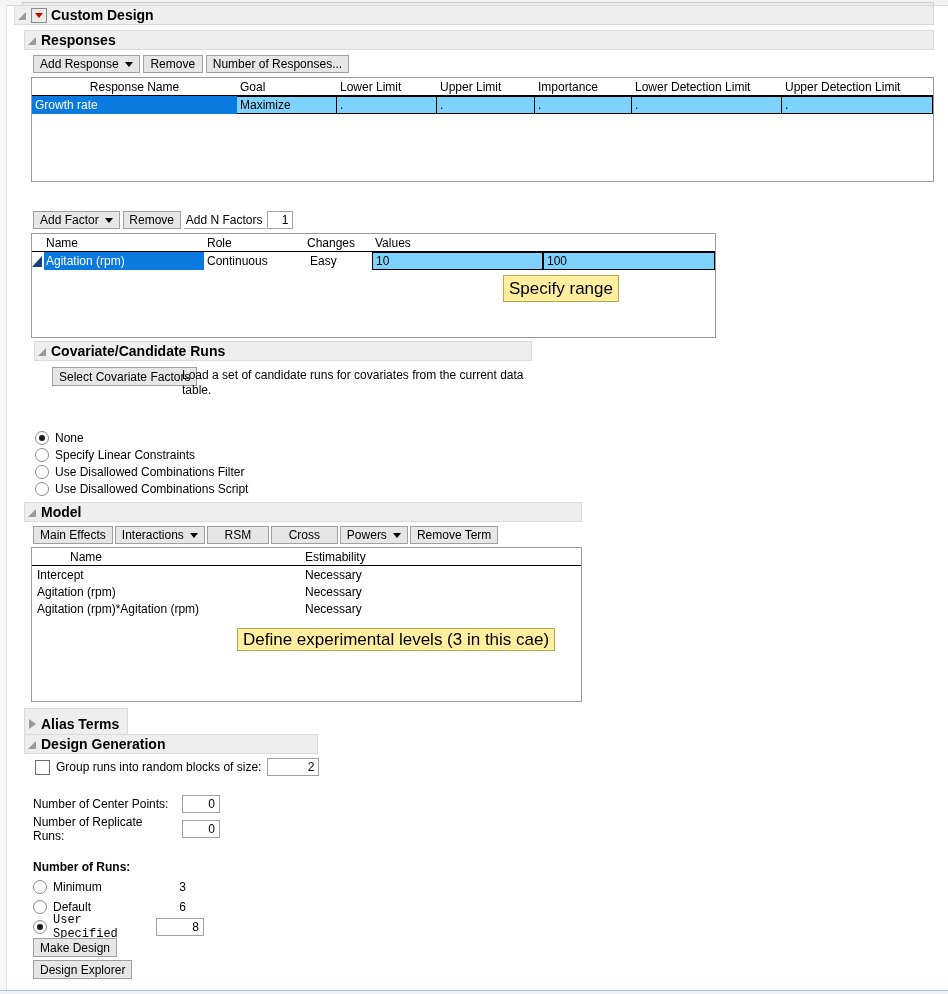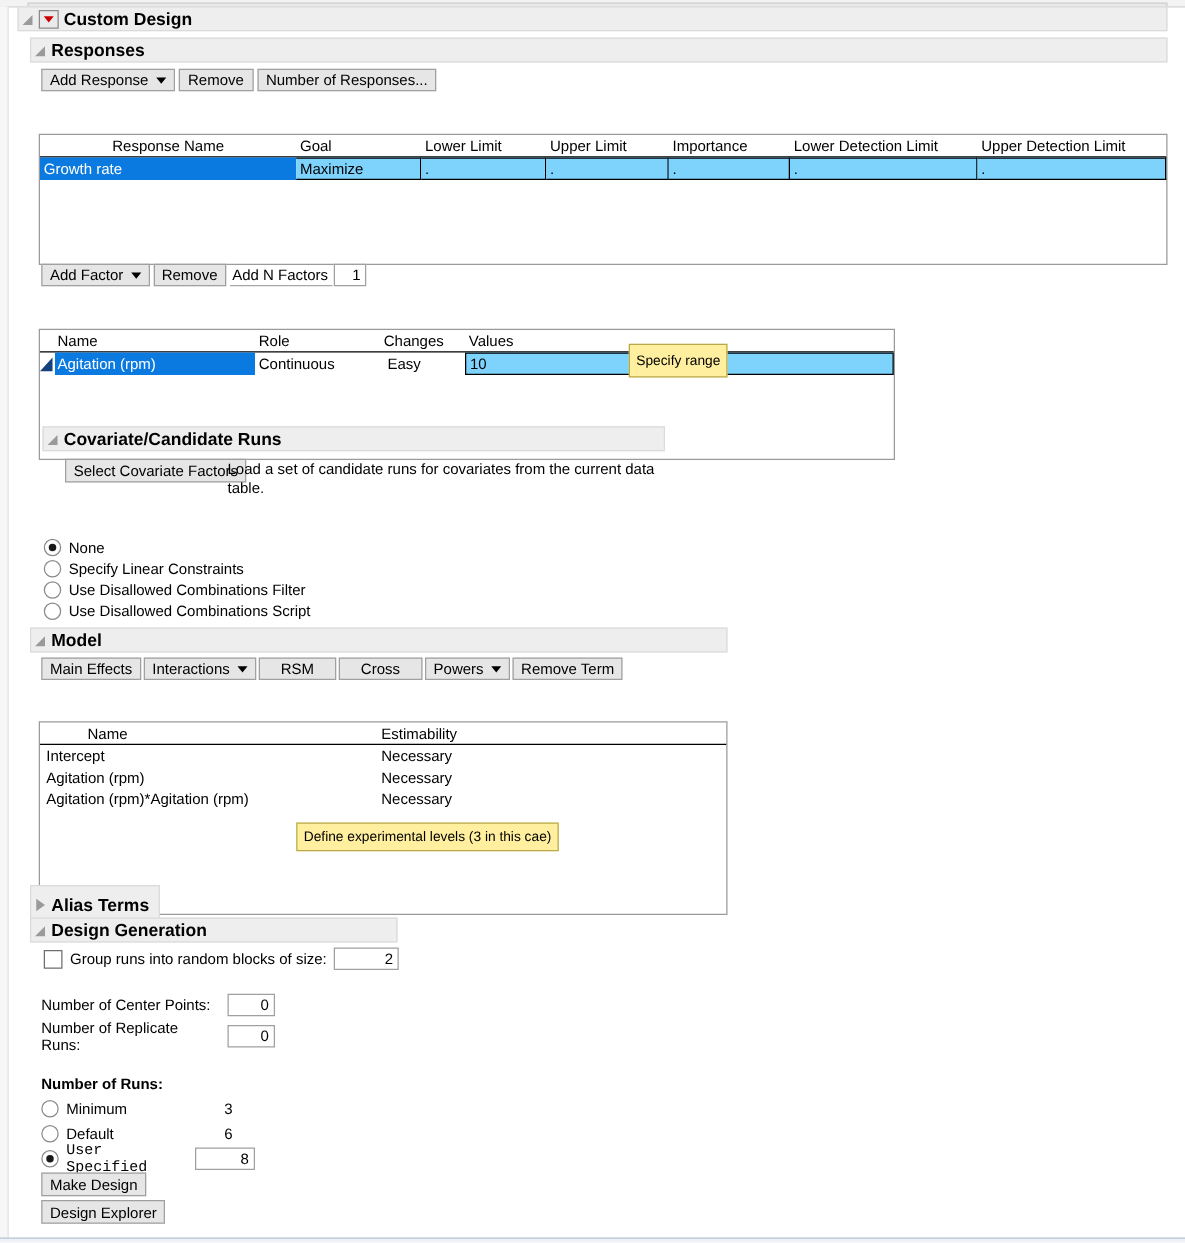--- a/index.html
+++ b/index.html
@@ -104,36 +104,36 @@
     width: 6px; height: 6px; border-radius: 50%; background: #1a1a1a;
   }
   .checkbox {
     width: 13px; height: 13px; border: 1px solid #6e6e6e; background: #ffffff;
     display: inline-block; flex: 0 0 auto;
   }
   .radio-row { display: flex; align-items: center; gap: 6px; height: 16px; }
   .radio-row .lbl { font-size: 12px; }
 
   
-  .tbl-frame { background: #ffffff; border: 1px solid #9a9a9a; box-sizing: border-box; position: relative; margin-top: 30px; }
+  .tbl-frame { background: #ffffff; border: 1px solid #9a9a9a; box-sizing: border-box; position: relative; }
   .tbl-head {
     display: flex; align-items: center; height: 18px;
     border-bottom: 1px solid #000; box-sizing: border-box;
     font-size: 12px;
   }
   .tbl-head .th { text-align: left; }
   .row { display: flex; align-items: stretch; height: 18px; box-sizing: border-box; font-size: 12px; }
   .cell { display: flex; align-items: center; padding: 0 3px; box-sizing: border-box; }
   .cell-sel { background: #0a7ae0; color: #ffffff; }
   .cell-box { border: 1px solid #000; border-left: none; background: #7dd3fc; }
 
   
   .callout {
     background: #ffef9e; border: 1px solid #b9a94d;
-    font-size: 11px; color: #000;
+    font-size: 17px; color: #000;
     padding: 2px 5px; box-sizing: border-box;
     display: inline-flex; align-items: center; white-space: nowrap;
   }
 
   .lbl-plain { font-size: 12px; color: #000; }
   .bold { font-weight: bold; }
 
   .factor-arrow {
     width: 0; height: 0;
     border-left: 10px solid transparent;

